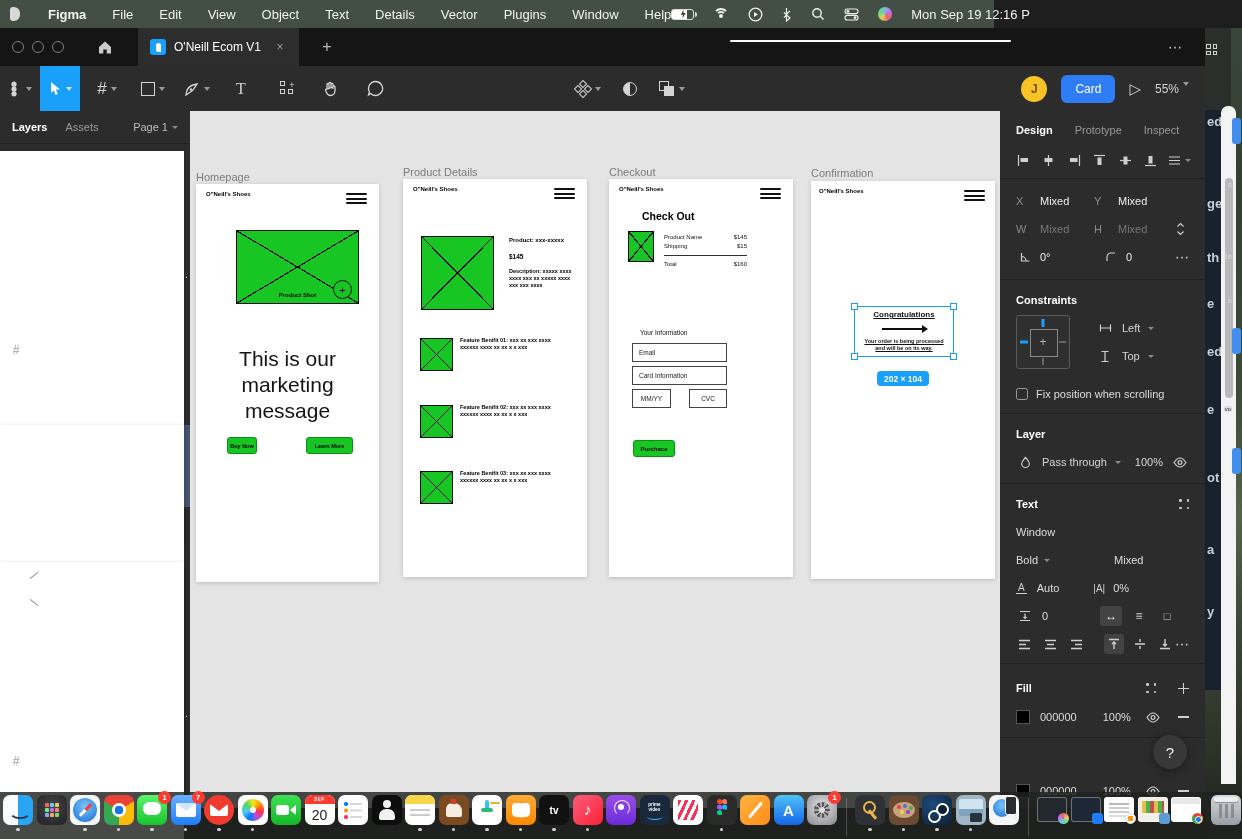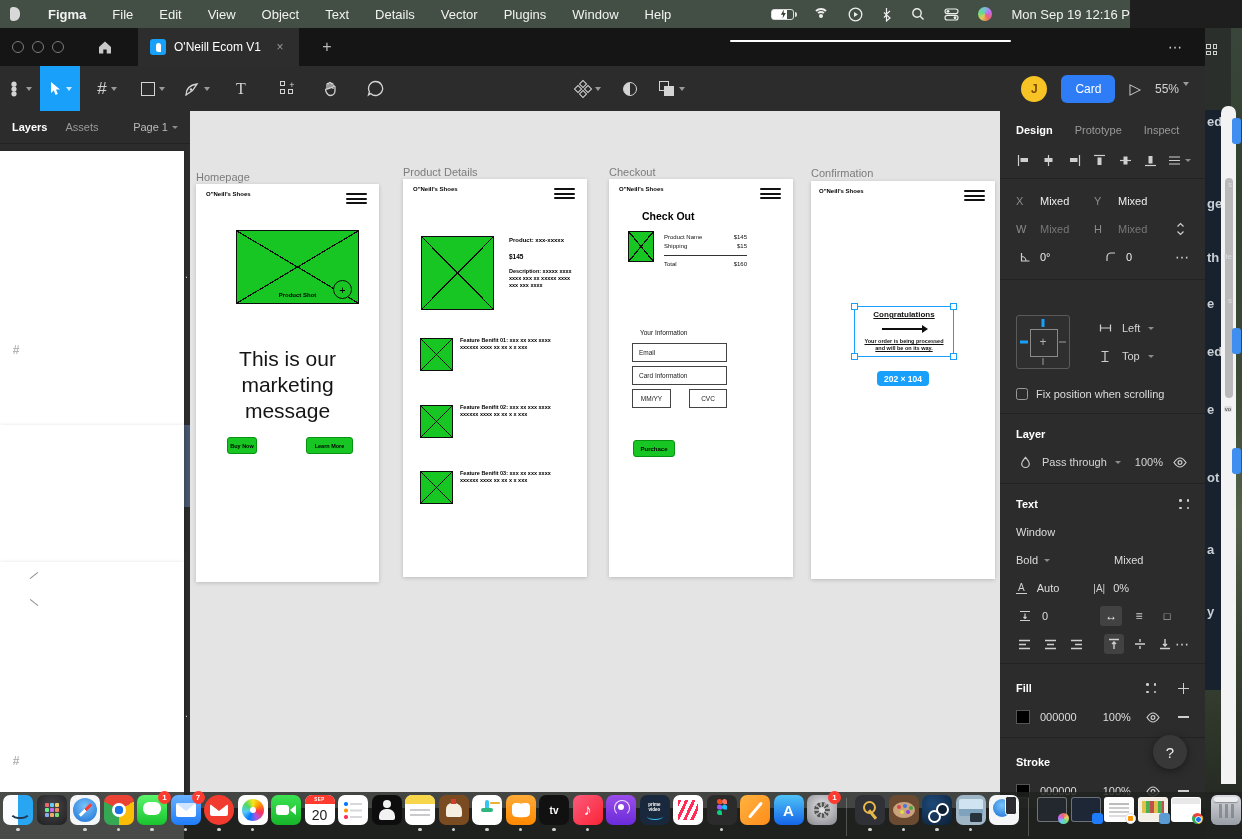--- a/index.html
+++ b/index.html
@@ -1,20 +1,20 @@
 <!DOCTYPE html>
 <html><head>
 <meta charset="utf-8">
 <style>
 *{box-sizing:border-box;margin:0;padding:0}
 html,body{width:1242px;height:839px;overflow:hidden;background:#1e1e1e;font-family:"Liberation Sans",sans-serif}
 .stage{position:relative;width:1242px;height:839px}
 
 
-.menubar{position:absolute;top:0;left:0;width:1130px;height:28px;background:#434e44;display:flex;align-items:center;color:#f2f2f2;font-size:13px;z-index:40}
+.menubar{position:absolute;top:0;left:0;width:994px;height:28px;background:#434e44;display:flex;align-items:center;color:#f2f2f2;font-size:13px;z-index:40}
 .mb-left{display:flex;align-items:center;gap:26px;padding-left:10px;white-space:nowrap}
 .mb-logo{width:10px;height:14px;background:#e8e8e8;border-radius:3px 6px 6px 3px;margin-right:2px;opacity:.9}
 .mb-item{cursor:default}
 .mb-item.bold{font-weight:bold}
 .mb-right{margin-left:auto;display:flex;align-items:center;gap:19px;padding-right:0;white-space:nowrap}
 .batt{width:23px;height:11px;border:1px solid #ddd;border-radius:3px;position:relative;background:linear-gradient(90deg,#fff 0 72%,transparent 72%)}
 .batt::after{content:"";position:absolute;right:-4px;top:2.5px;width:2.5px;height:5px;background:#ddd;border-radius:0 2px 2px 0}
 .batt i{position:absolute;left:7px;top:0px;width:8px;height:9px;background:#30402f;clip-path:polygon(55% 0,18% 58%,46% 58%,38% 100%,80% 40%,52% 40%)}
 .wifi{width:16px;height:12px;position:relative}
 .wifi i{position:absolute;left:50%;transform:translateX(-50%);border:2px solid transparent;border-top:2px solid #eee;border-radius:50%}
@@ -763,20 +763,23 @@
         <span class="dimval" style="width:54px;padding-left:6px">0°</span>
         <span class="pr-ico" style="margin-left:14px">
             <svg width="12" height="12" viewBox="0 0 12 12">
               <path d="M2 10V6a4 4 0 0 1 4-4h4"></path>
             </svg>
           </span>
         <span class="dimval" style="padding-left:6px">0</span>
         <span class="dots3" style="margin-left:auto"></span>
       </div>
       <div class="pr-div" style="top:168px"></div>
+      <div class="pr-row" style="top:178px;height:22px">
+          <span class="pr-title">Constraints</span>
+        </div>
       <div style="position:absolute;top:204px;left:0;right:0;height:60px">
         <div class="cwidget">
           <span class="tickt"></span>
             <span class="tickl"></span>
             <span class="tickr"></span>
             <span class="tickb"></span>
           <span class="inner"></span>
             <span class="cx"></span>
         </div>
         <div style="position:absolute;left:96px;top:4px;display:flex;align-items:center;gap:8px">
@@ -907,23 +910,20 @@
         <span style="color:#ddd;margin-left:26px">100%</span>
         <span class="pr-ico" style="margin-left:auto;margin-right:16px">
             <svg width="14" height="11" viewBox="0 0 14 11">
               <path d="M1 5.5C3 2.5 5.2 1 7 1s4 1.5 6 4.5C11 8.5 8.8 10 7 10S3 8.5 1 5.5z"></path>
               <circle cx="7" cy="5.5" r="1.9"></circle>
             </svg>
           </span>
         <span class="minus-ico"></span>
       </div>
       <div class="pr-div" style="top:626px"></div>
-      <div class="pr-row" style="top:640px;height:22px">
-        <span class="pr-title">Stroke</span>
-      </div>
       <div class="pr-row" style="top:669px;height:22px">
         <span class="swatch"></span>
         <span style="color:#ddd;margin-left:10px">000000</span>
         <span style="color:#ddd;margin-left:26px">100%</span>
         <span class="pr-ico" style="margin-left:auto;margin-right:16px">
             <svg width="14" height="11" viewBox="0 0 14 11">
               <path d="M1 5.5C3 2.5 5.2 1 7 1s4 1.5 6 4.5C11 8.5 8.8 10 7 10S3 8.5 1 5.5z"></path>
               <circle cx="7" cy="5.5" r="1.9"></circle>
             </svg>
           </span>

